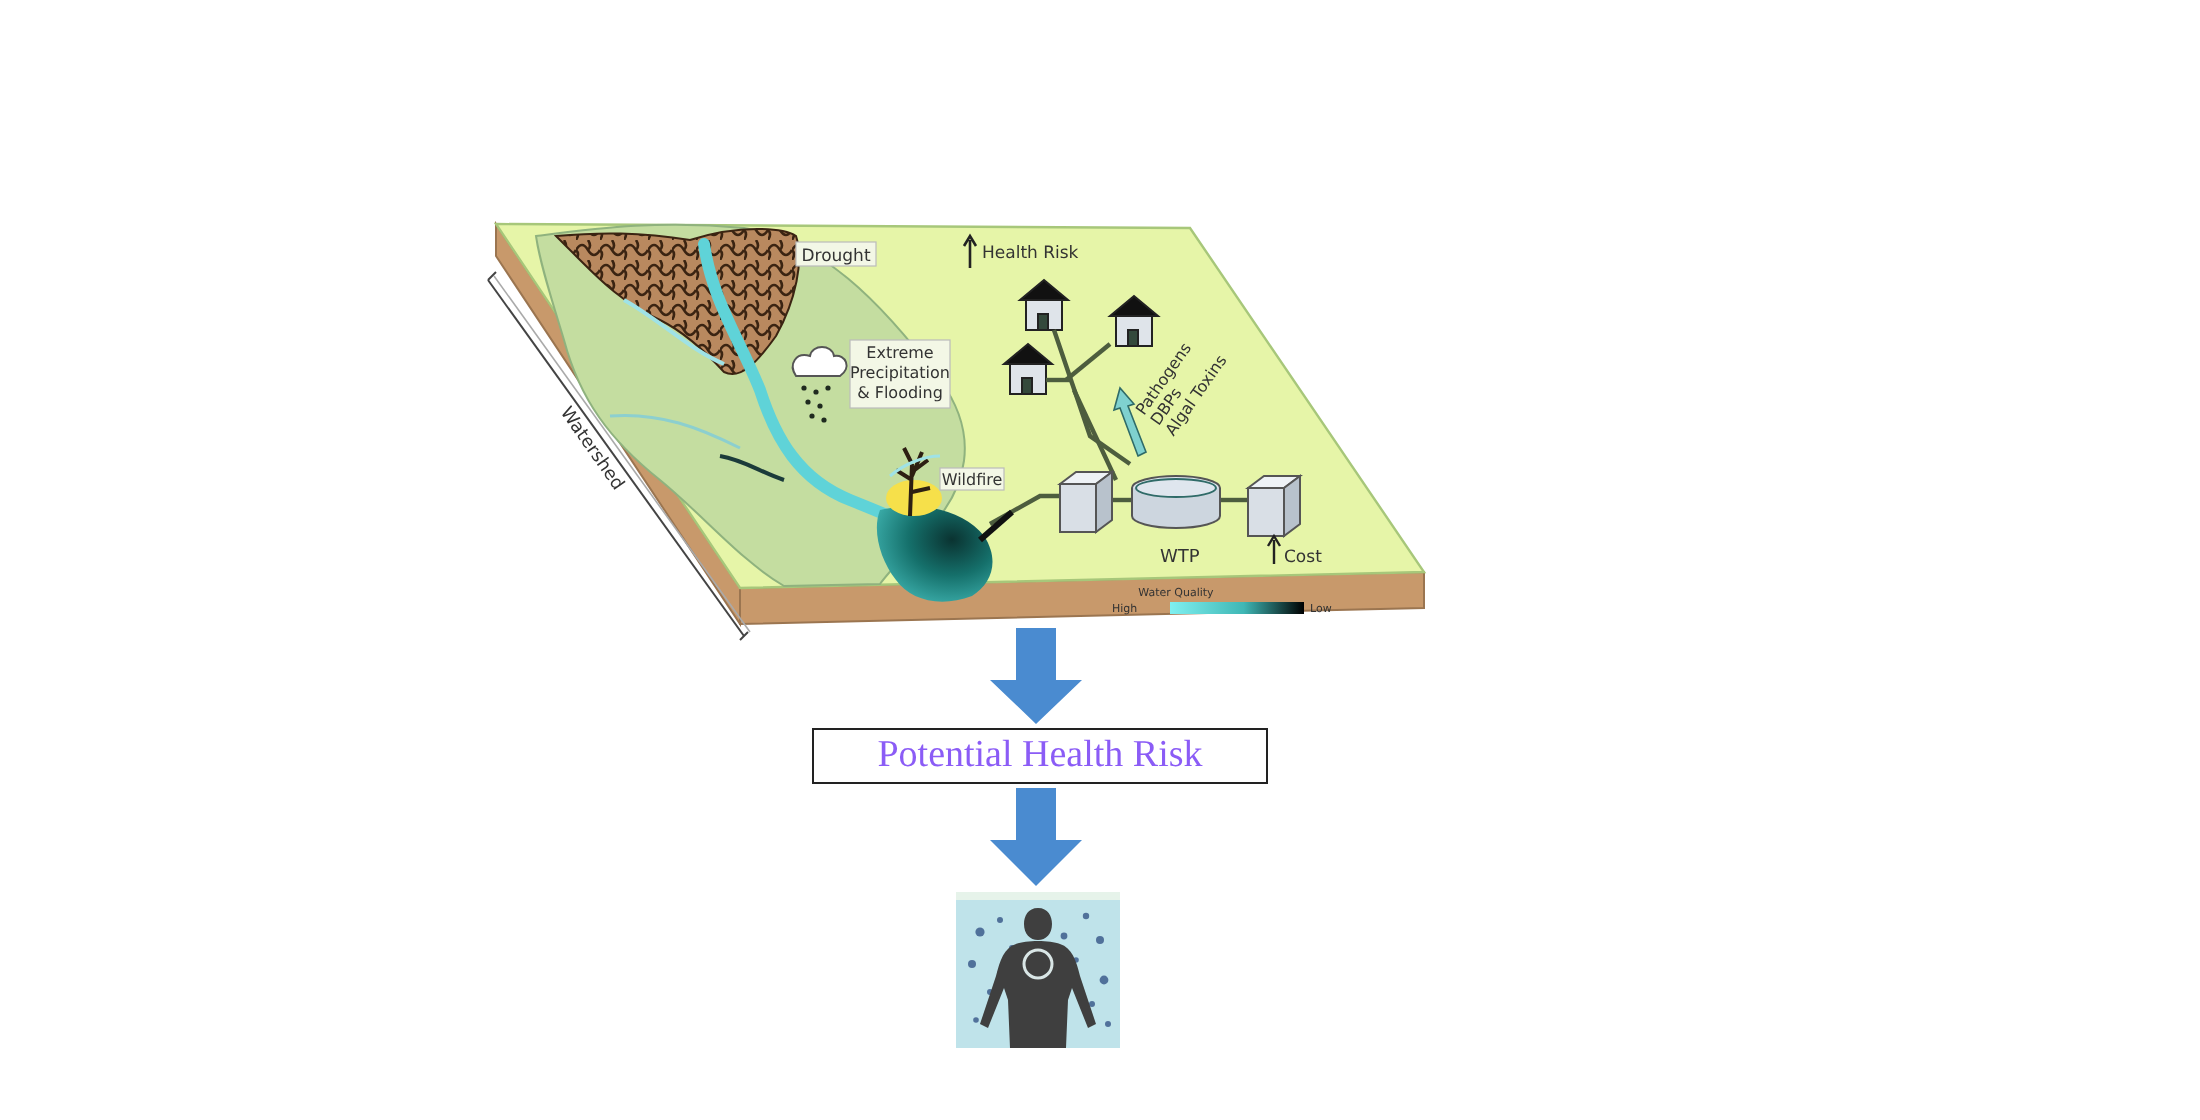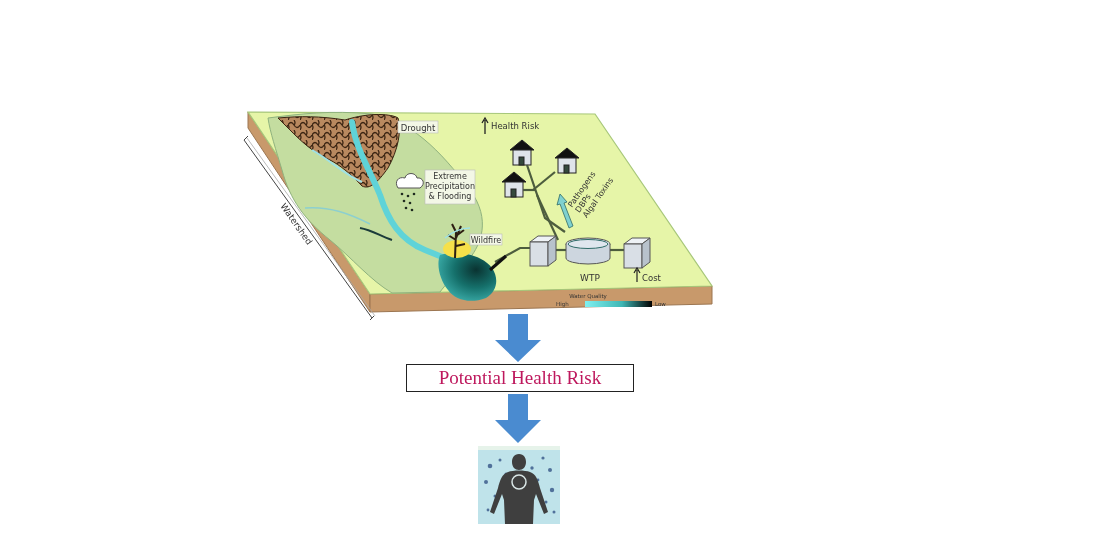--- a/index.html
+++ b/index.html
@@ -3,21 +3,21 @@
   <meta charset="utf-8">
   <style>
     html, body { margin: 0; padding: 0; background: #ffffff; }
     body { width: 1100px; height: 560px; position: relative; overflow: hidden; font-family: "Liberation Sans", sans-serif; }
     .scene { position: absolute; left: 0; top: 0; width: 1100px; height: 447px; }
     .lbl { font-family: "DejaVu Sans", sans-serif; fill: #333; }
     .risk-box {
       position: absolute; left: 406px; top: 364px; width: 228px; height: 28px;
       border: 1.5px solid #222; background: #fff; box-sizing: border-box;
       display: flex; align-items: center; justify-content: center;
-      font-family: "Liberation Serif", serif; font-size: 19px; color: #be185d;
+      font-family: "Liberation Serif", serif; font-size: 19px; color: #8b5cf6;
     }
     .person-tile { position: absolute; left: 478px; top: 446px; width: 82px; height: 78px; }
   </style>
 </head>
 <body>
 
 <div class="scene">
 <svg width="1100" height="560" viewBox="0 0 1100 560" xmlns="http://www.w3.org/2000/svg">
   <defs>
     <linearGradient id="wq" x1="0" x2="1" y1="0" y2="0">

